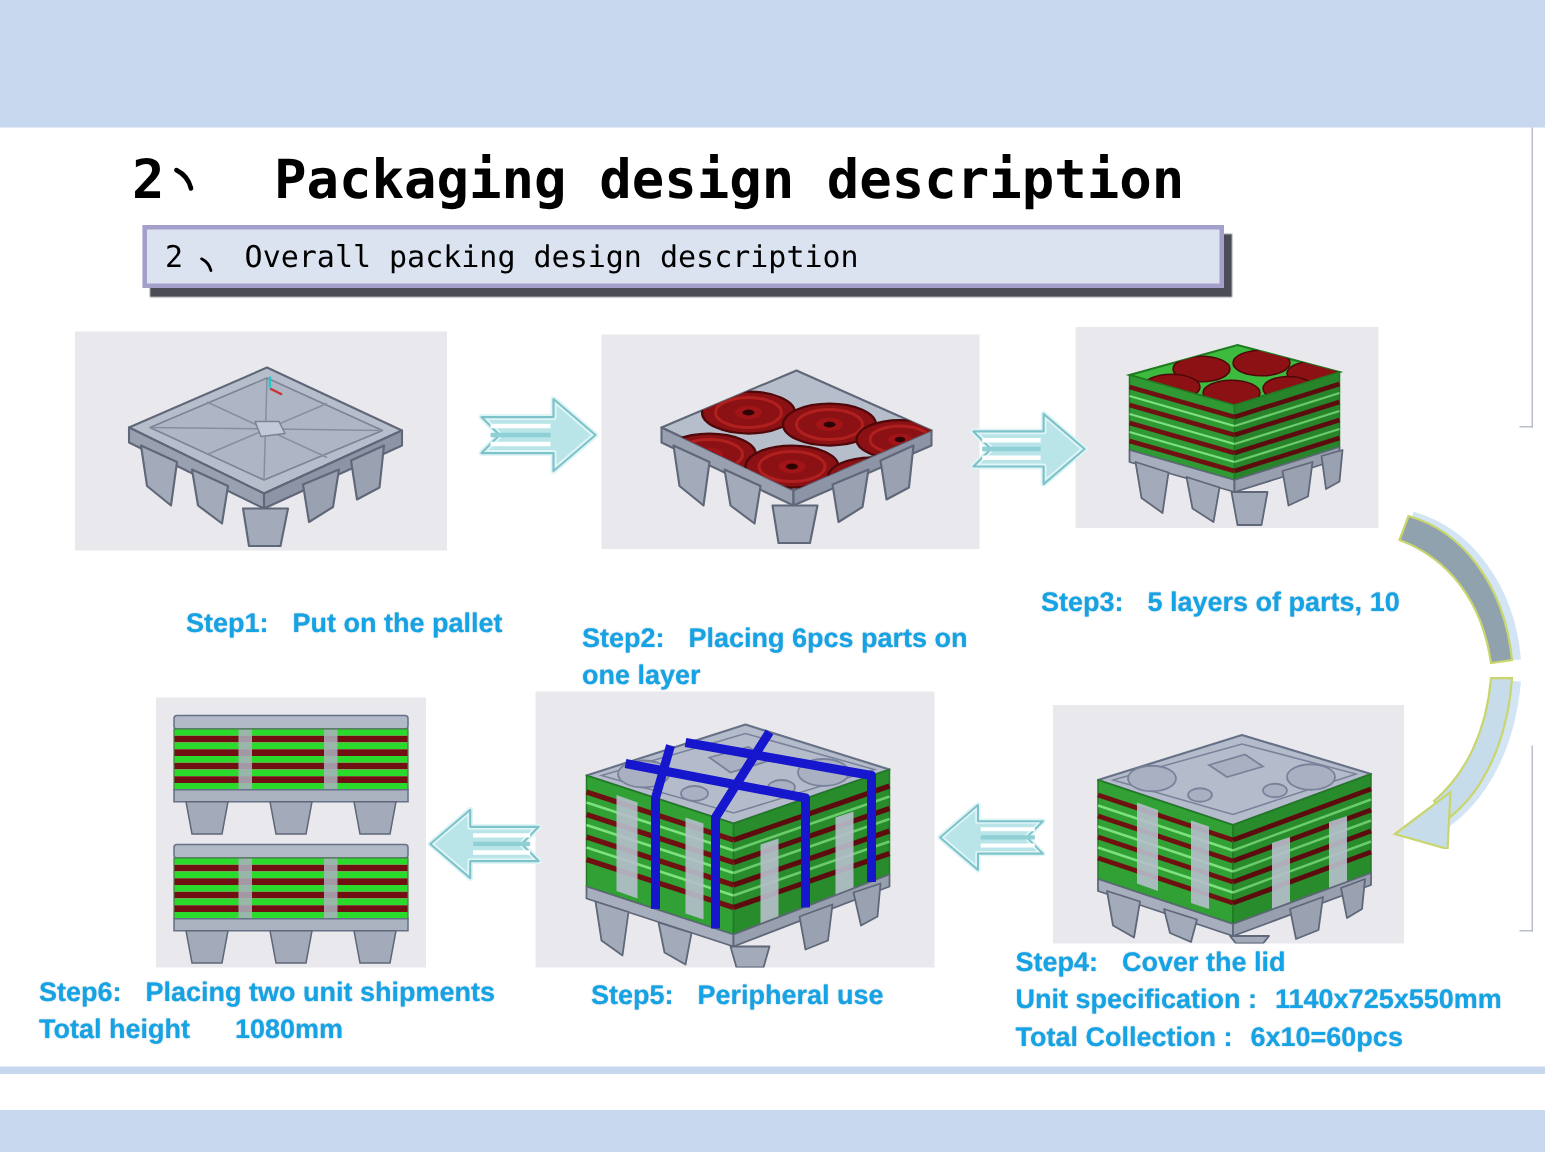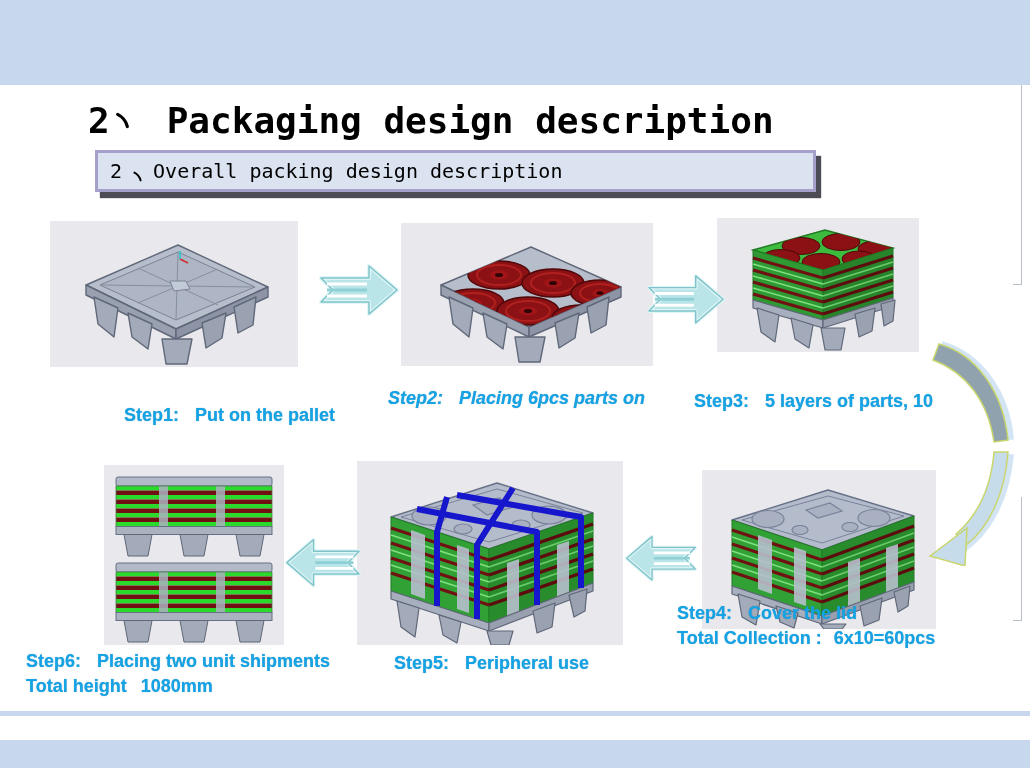--- a/index.html
+++ b/index.html
@@ -9,36 +9,36 @@
   .band.top{top:0;height:85px;}
   .band.thin{top:711px;height:5px;}
   .band.bottom{top:740px;height:28px;}
   .vline{position:absolute;width:1px;background:#b9bfc9;left:1021px;}
   .vtick{position:absolute;height:1px;width:9px;background:#b9bfc9;left:1013px;}
   .title{position:absolute;left:88px;top:96px;color:#000;
          font-family:"DejaVu Sans Mono",monospace;font-weight:bold;font-size:36px;
          white-space:nowrap;display:flex;align-items:flex-end;}
   .title .num{line-height:1;}
   .title .comma{margin:0 6px 2px 4px;}
-  .title .rest{margin-left:30px;line-height:1;}
+  .title .rest{margin-left:46px;line-height:1;}
   .subtitle{position:absolute;left:95px;top:150px;width:703px;height:36px;
             background:#dbe3f1;border:3px solid #a49fcb;
             box-shadow:5px 6px 1px rgba(45,45,58,.85);
             display:flex;align-items:center;padding-left:12px;
             font-family:"DejaVu Sans Mono",monospace;font-size:20px;color:#000;white-space:nowrap;}
   .subtitle .comma{margin:8px 10px 0 10px;}
-  .subtitle .rest{}
+  .subtitle .rest{margin-left:10px;}
   .panel{position:absolute;background:#e9e9ed;}
   .panel svg{display:block;width:100%;height:100%;}
   .arrow{position:absolute;}
   .cap{position:absolute;color:#14a3e4;font-weight:bold;font-size:18px;line-height:25px;
        text-shadow:0 0 1px rgba(10,96,150,.55);white-space:nowrap;}
   .cap .lbl{margin-right:16px;}
   .cap .gap{margin-right:12px;}
-  .cap .wgap{margin-right:14px;}
+  .cap .wgap{margin-right:30px;}
 </style>
 </head>
 <body>
 
 <div class="slide">
 
   <div class="band top"></div>
   <div class="band thin"></div>
   <div class="band bottom"></div>
   <div class="vline" style="top:85px;height:200px;"></div>
@@ -388,28 +388,30 @@
       <polygon points="79,16 31,16 31,4 3,28 31,52 31,40 79,40 67,28" fill="none" stroke="#7fc3ca" stroke-width="1.5" stroke-linejoin="round"></polygon>
       <line x1="33" y1="22" x2="73" y2="22" stroke="#ffffff" stroke-width="3"></line>
       <line x1="33" y1="28" x2="73" y2="28" stroke="#8ed0d6" stroke-width="3"></line>
       <line x1="33" y1="34" x2="73" y2="34" stroke="#ffffff" stroke-width="3"></line>
     </svg>
   </div>
 
   <div class="cap" style="left:124px;top:403px;">
     <span class="lbl">Step1:</span><span>Put on the pallet</span>
   </div>
-  <div class="cap" style="left:388px;top:386px;font-style:italic;">
+  <div class="cap" style="left:388px;top:413px;">
     <div><span class="lbl">Step2:</span><span>Placing 6pcs parts on</span></div>
+    <div><span>one layer</span></div>
   </div>
   <div class="cap" style="left:694px;top:389px;">
     <div><span class="lbl">Step3:</span><span>5 layers of parts, 10</span></div>
   </div>
-  <div class="cap" style="left:677px;top:601px;">
+  <div class="cap" style="left:677px;top:629px;">
     <div><span class="lbl">Step4:</span><span>Cover the lid</span></div>
+    <div><span class="gap">Unit specification :</span><span>1140x725x550mm</span></div>
     <div><span class="gap">Total Collection :</span><span>6x10=60pcs</span></div>
   </div>
   <div class="cap" style="left:382px;top:651px;margin-left:12px;">
     <div><span class="lbl">Step5:</span><span>Peripheral use</span></div>
   </div>
   <div class="cap" style="left:26px;top:649px;">
     <div><span class="lbl">Step6:</span><span>Placing two unit shipments</span></div>
     <div><span class="wgap">Total height</span><span>1080mm</span></div>
   </div>
 

